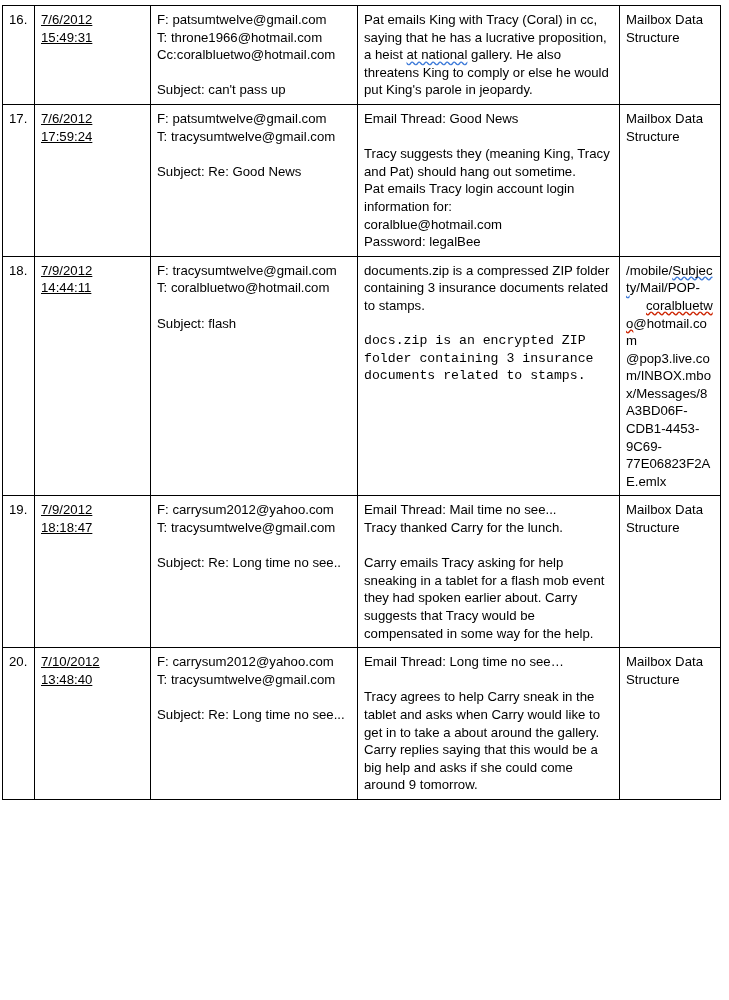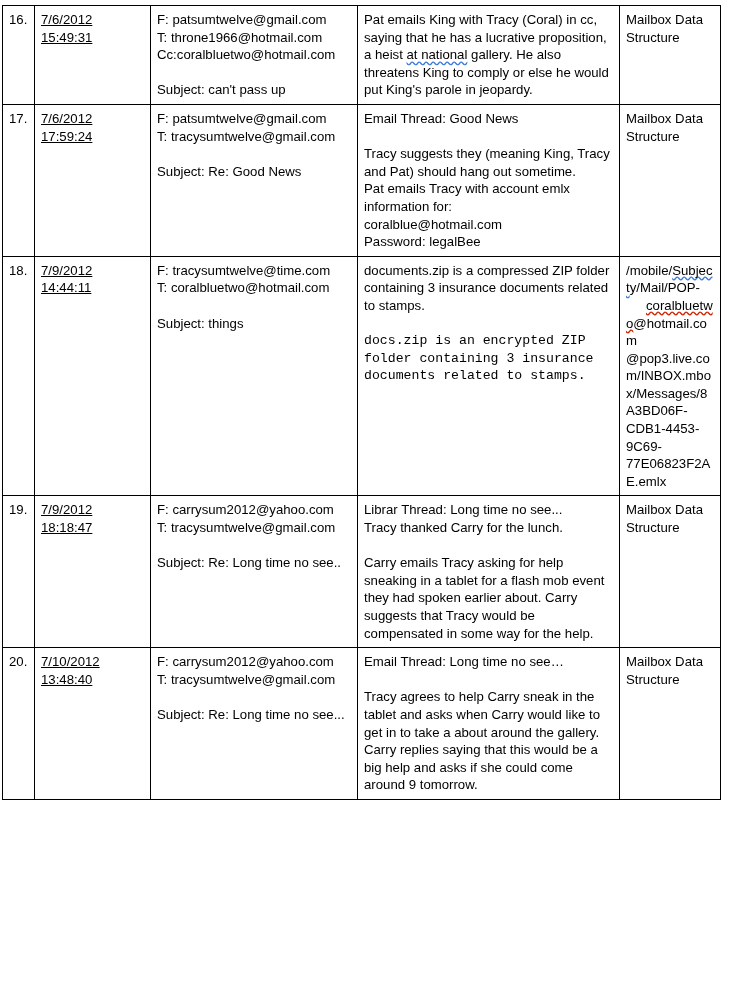--- a/index.html
+++ b/index.html
@@ -118,38 +118,38 @@
         <td class="party">
           <span class="line">F: patsumtwelve@gmail.com</span>
           <span class="line">T: tracysumtwelve@gmail.com</span>
           <span class="blank-line"></span>
           <span class="line">Subject: Re: Good News</span>
         </td>
         <td class="desc">
           <span class="line">Email Thread: Good News</span>
           <span class="blank-line"></span>
           <span class="line">Tracy suggests they (meaning King, Tracy and Pat) should hang out sometime.</span>
-          <span class="line">Pat emails Tracy with account emlx information for:</span>
+          <span class="line">Pat emails Tracy login account login information for:</span>
           <span class="line">coralblue@hotmail.com</span>
           <span class="line">Password: legalBee</span>
         </td>
         <td class="source"><span>Mailbox Data Structure</span></td>
       </tr>
 
       <tr>
         <td class="num"><span>18.</span></td>
         <td class="date">
           <span class="line">7/9/2012</span>
           <span class="line">14:44:11</span>
         </td>
         <td class="party">
-          <span class="line">F: tracysumtwelve@time.com</span>
+          <span class="line">F: tracysumtwelve@gmail.com</span>
           <span class="line">T: coralbluetwo@hotmail.com</span>
           <span class="blank-line"></span>
-          <span class="line">Subject: things</span>
+          <span class="line">Subject: flash</span>
         </td>
         <td class="desc">
           <span class="para">documents.zip is a compressed ZIP folder containing 3 insurance documents related to stamps.</span>
           <span class="para">docs.zip is an encrypted ZIP folder containing 3 insurance documents related to stamps.</span>
         </td>
         <td class="source">
             <span class="path"><span>/mobile/</span><span class="sq-blue">Subject</span><span>y/Mail/POP-</span><span class="sq-red">coralbluetwo</span><span>@hotmail.com @pop3.live.com/INBOX.mbox/Messages/8 A3BD06F-CDB1-4453-9C69-77E06823F2A E.emlx</span></span>
           </td>
       </tr>
 
@@ -159,21 +159,21 @@
           <span class="line">7/9/2012</span>
           <span class="line">18:18:47</span>
         </td>
         <td class="party">
           <span class="line">F: carrysum2012@yahoo.com</span>
           <span class="line">T: tracysumtwelve@gmail.com</span>
           <span class="blank-line"></span>
           <span class="line">Subject: Re: Long time no see..</span>
         </td>
         <td class="desc">
-          <span class="line">Librar Thread: Long time no see...</span>
+          <span class="line">Email Thread: Mail time no see...</span>
           <span class="line">Tracy thanked Carry for the lunch.</span>
           <span class="blank-line"></span>
           <span class="para">Carry emails Tracy asking for help sneaking in a tablet for a flash mob event they had spoken earlier about. Carry suggests that Tracy would be compensated in some way for the help.</span>
         </td>
         <td class="source"><span>Mailbox Data Structure</span></td>
       </tr>
 
       <tr>
         <td class="num"><span>20.</span></td>
         <td class="date">

